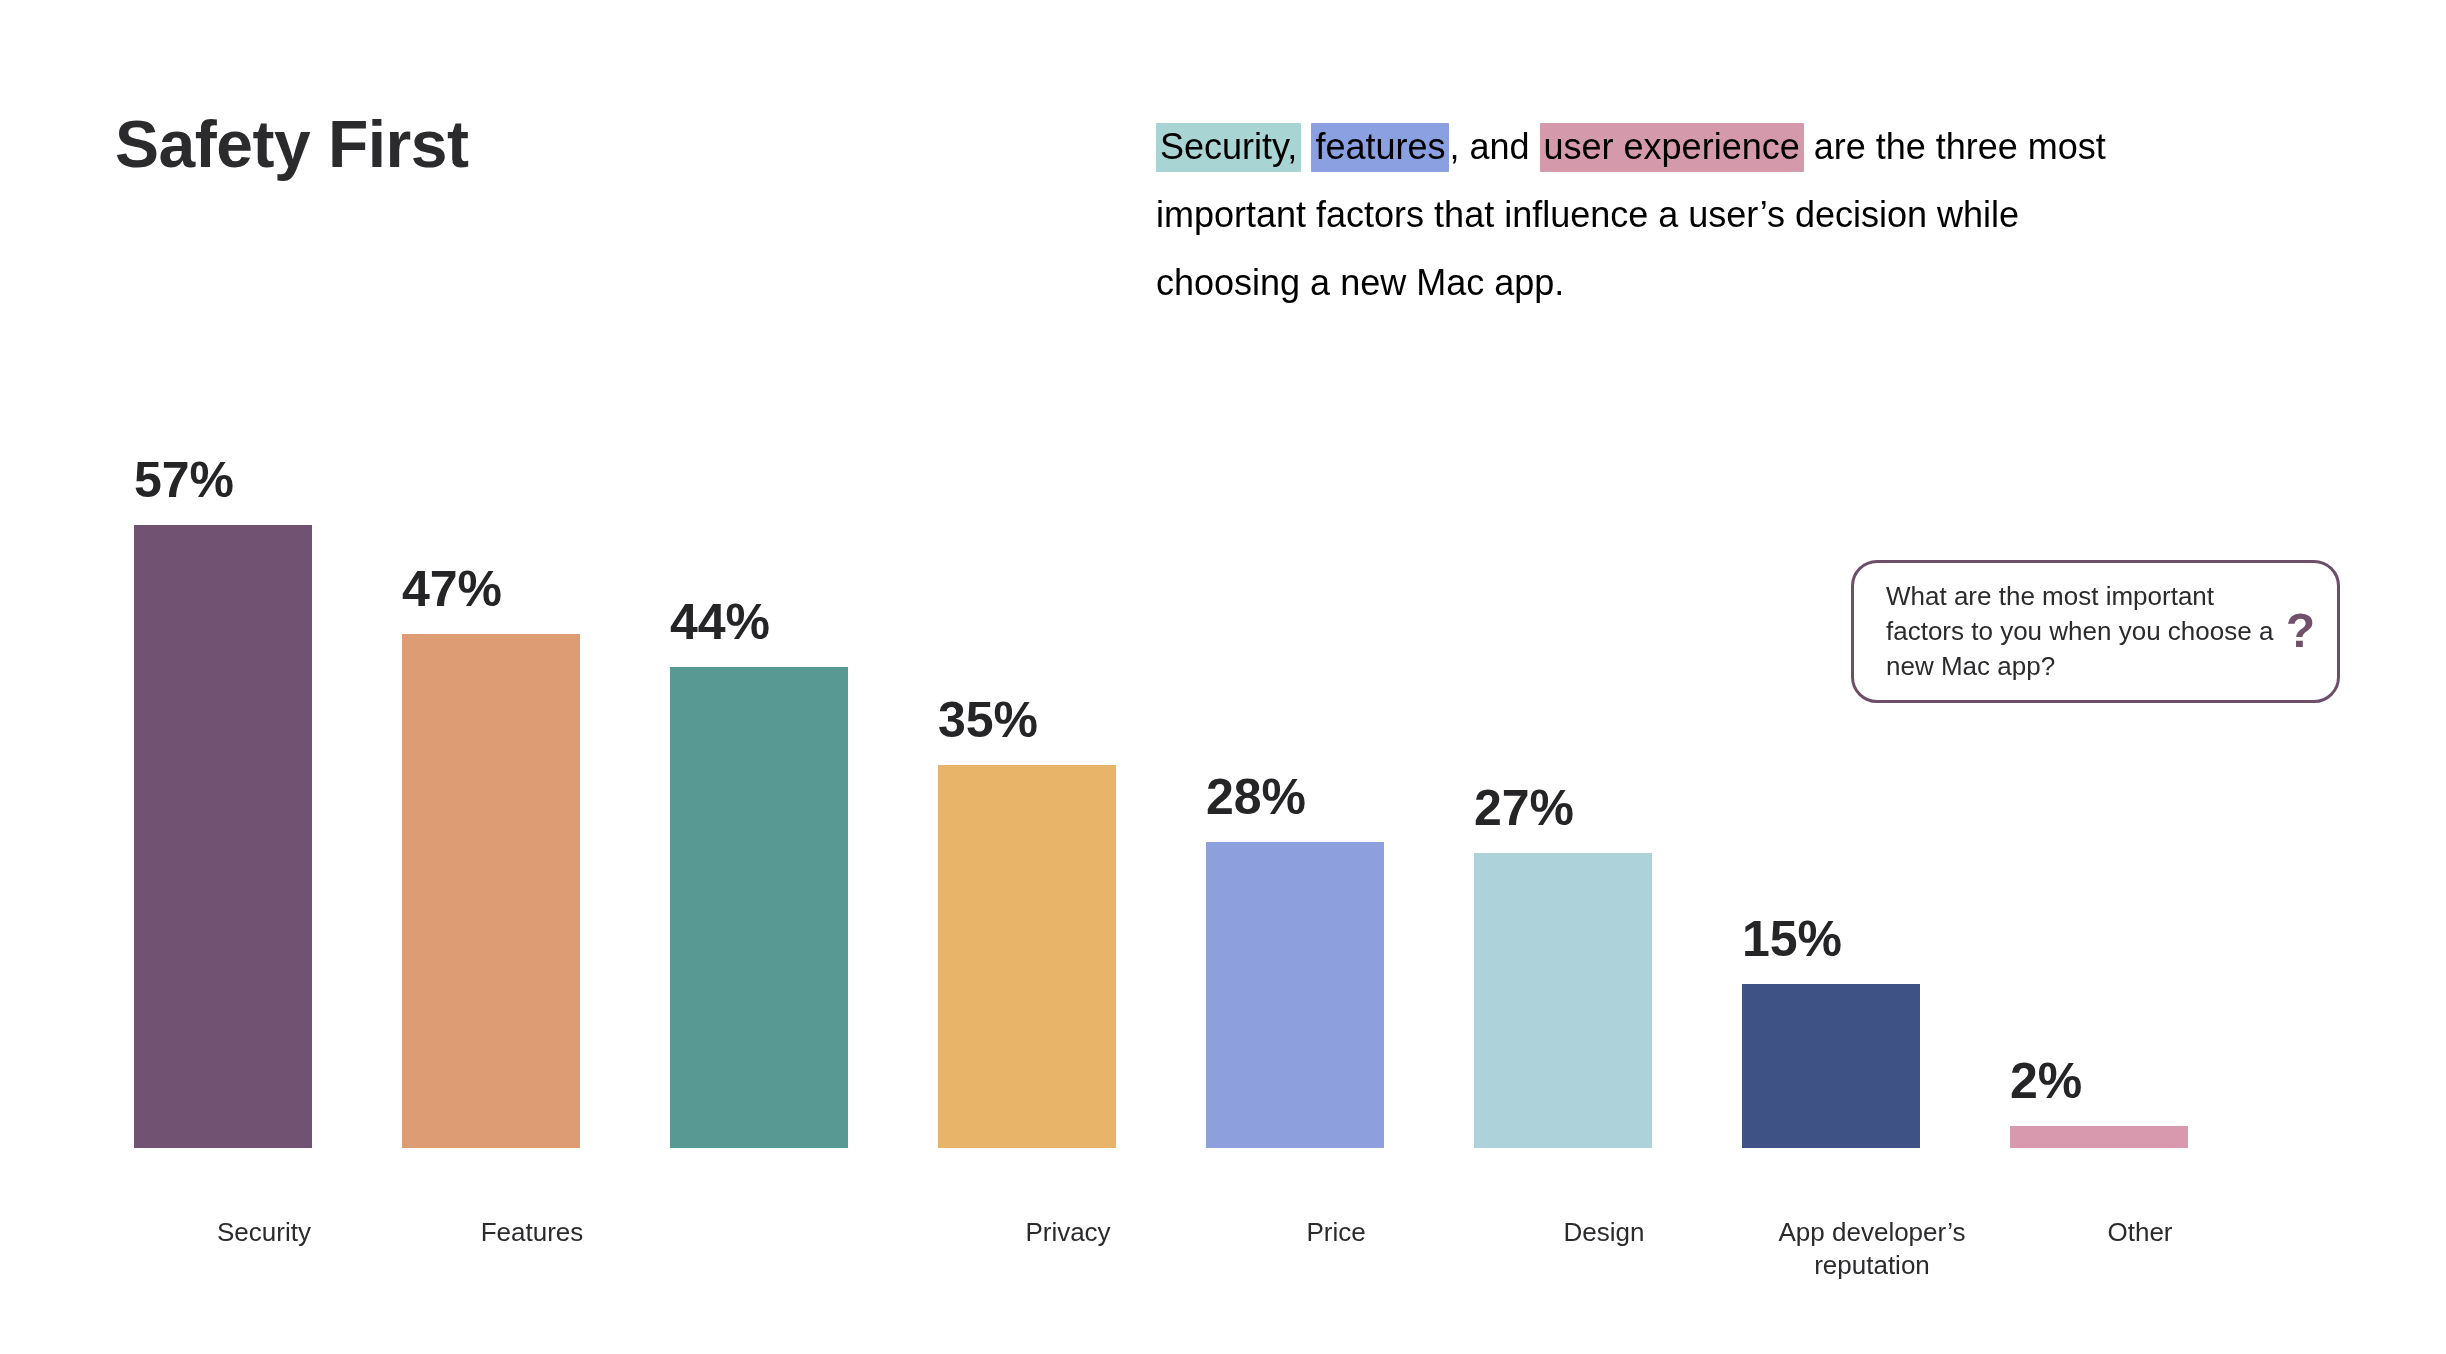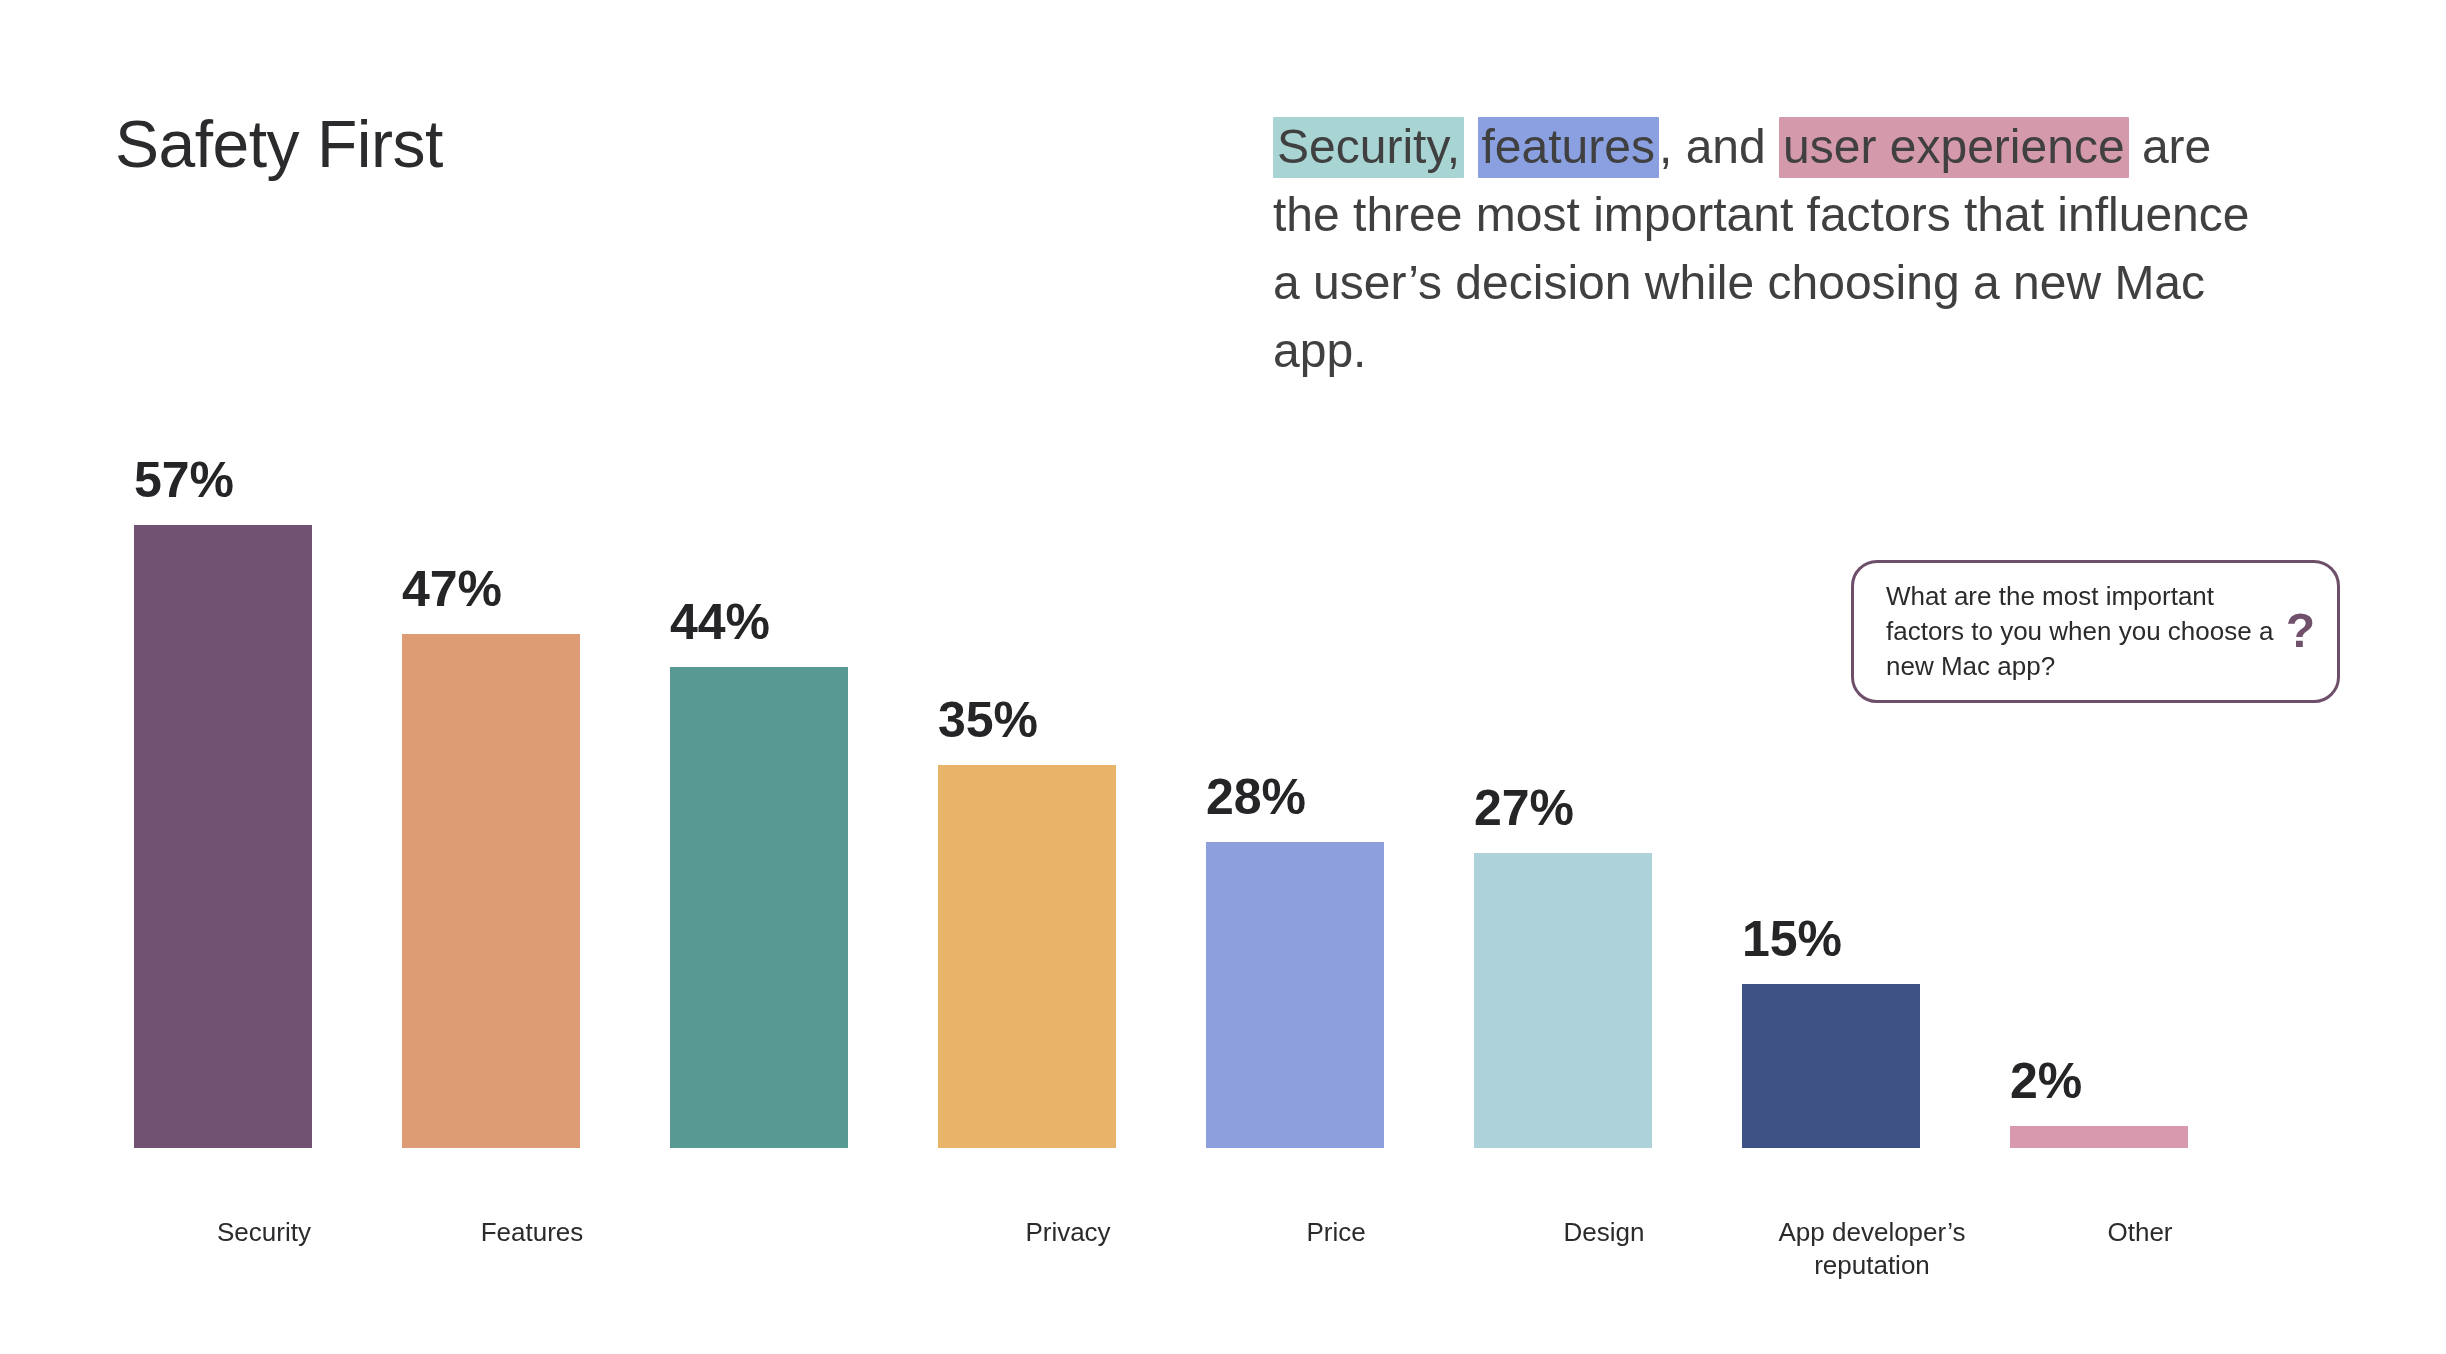--- a/index.html
+++ b/index.html
@@ -15,36 +15,36 @@
     font-family: "Liberation Sans", sans-serif;
     color: #2b2b2e;
   }
 
   
   #page-title {
     position: absolute;
     left: 115px;
     top: 110px;
     font-size: 66px;
-    font-weight: normal;
+    font-weight: bold;
     letter-spacing: -0.5px;
     color: #2b2b2e;
     line-height: 1.05;
     white-space: nowrap;
   }
 
   
   #intro-paragraph {
     position: absolute;
-    left: 1273px;
+    left: 1156px;
     top: 113px;
     width: 1000px;
-    font-size: 48px;
+    font-size: 36px;
     line-height: 68px;
-    color: #404040;
+    color: #000000;
   }
   #intro-paragraph .hl {
     padding: 3px 4px 5px 4px;
     border-radius: 1px;
     box-decoration-break: clone;
     -webkit-box-decoration-break: clone;
   }
   .hl-security  { background: #a9d4d4; }
   .hl-features  { background: #8aa0e0; }
   .hl-ux        { background: #d49aab; }

